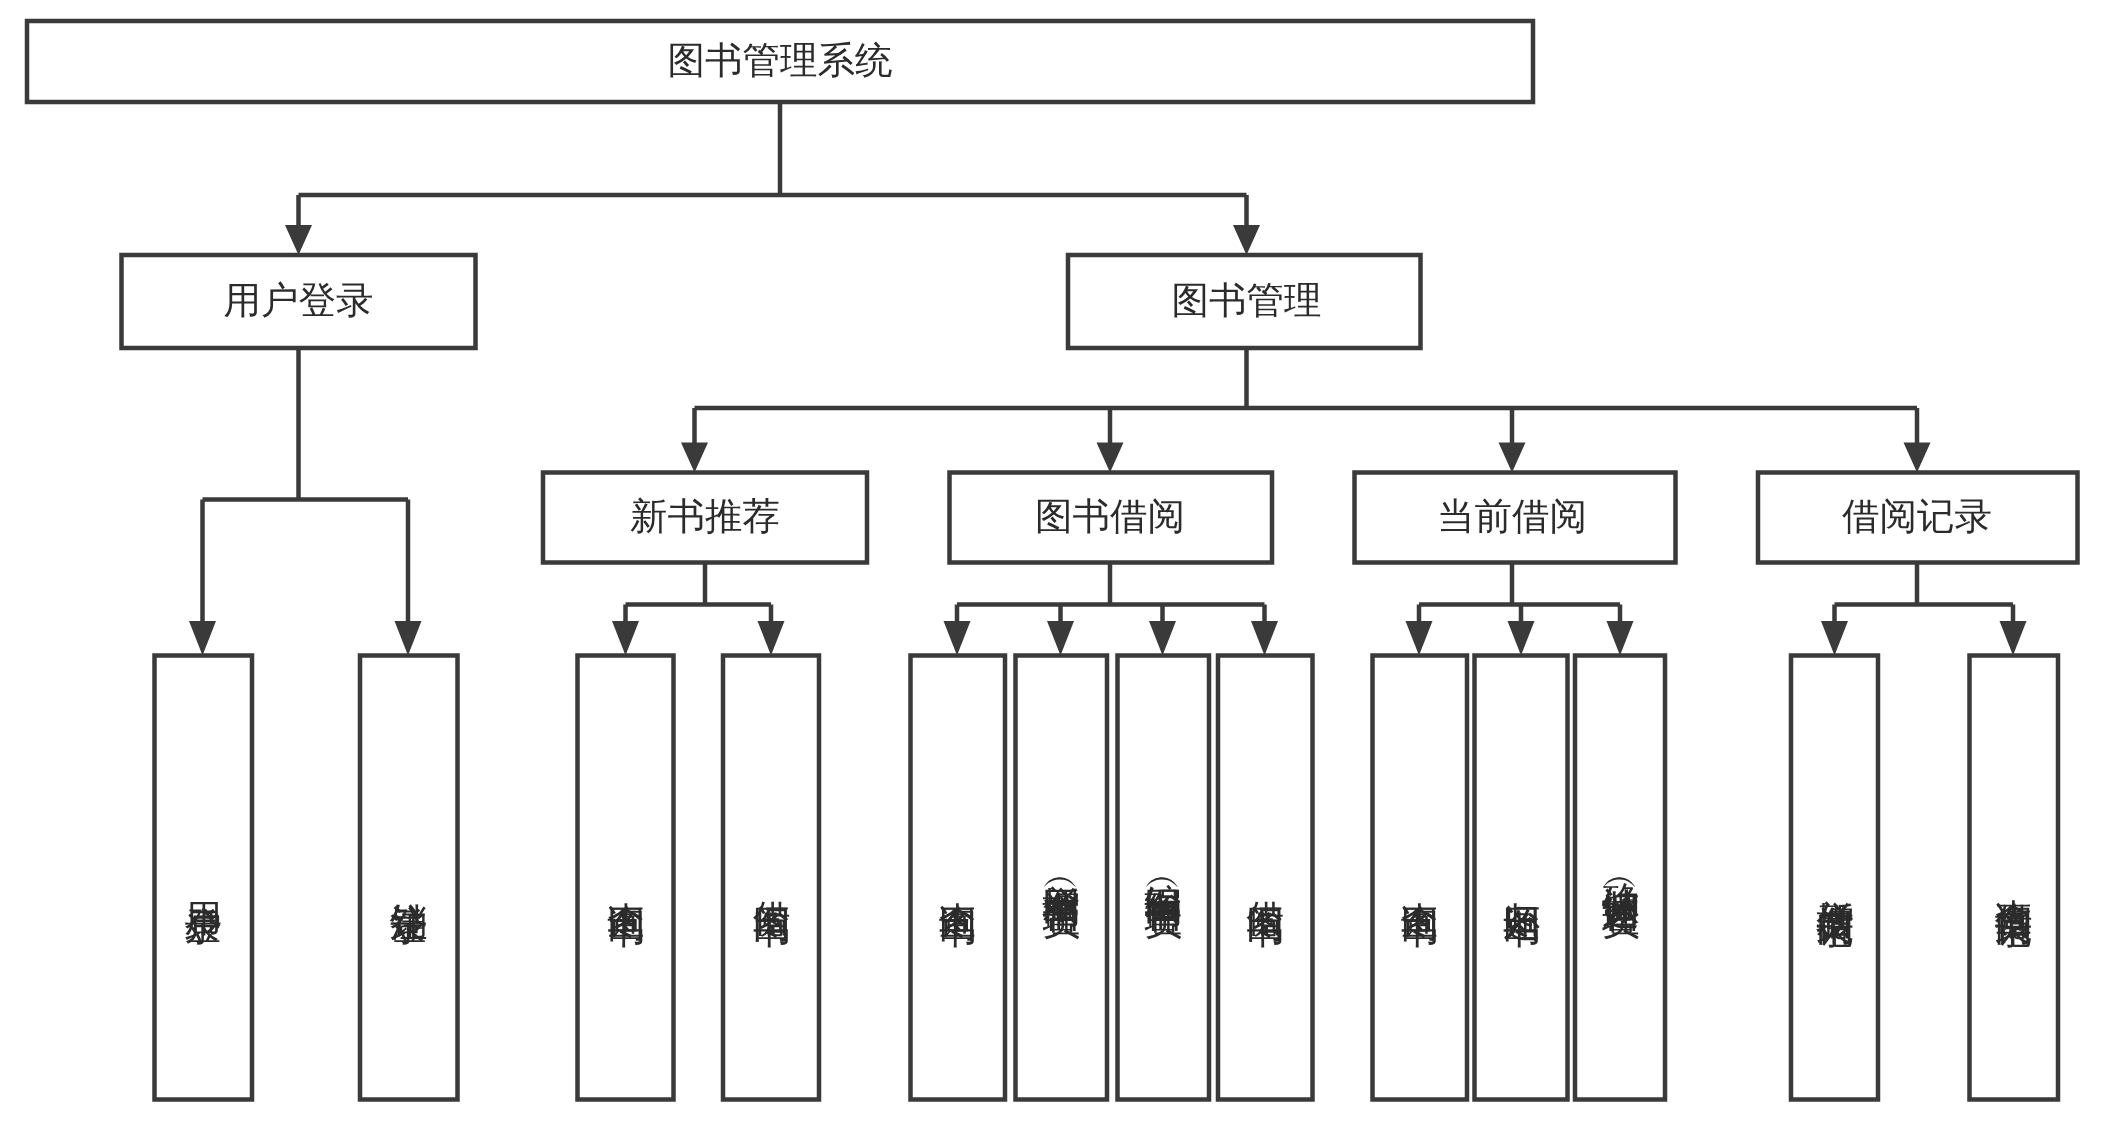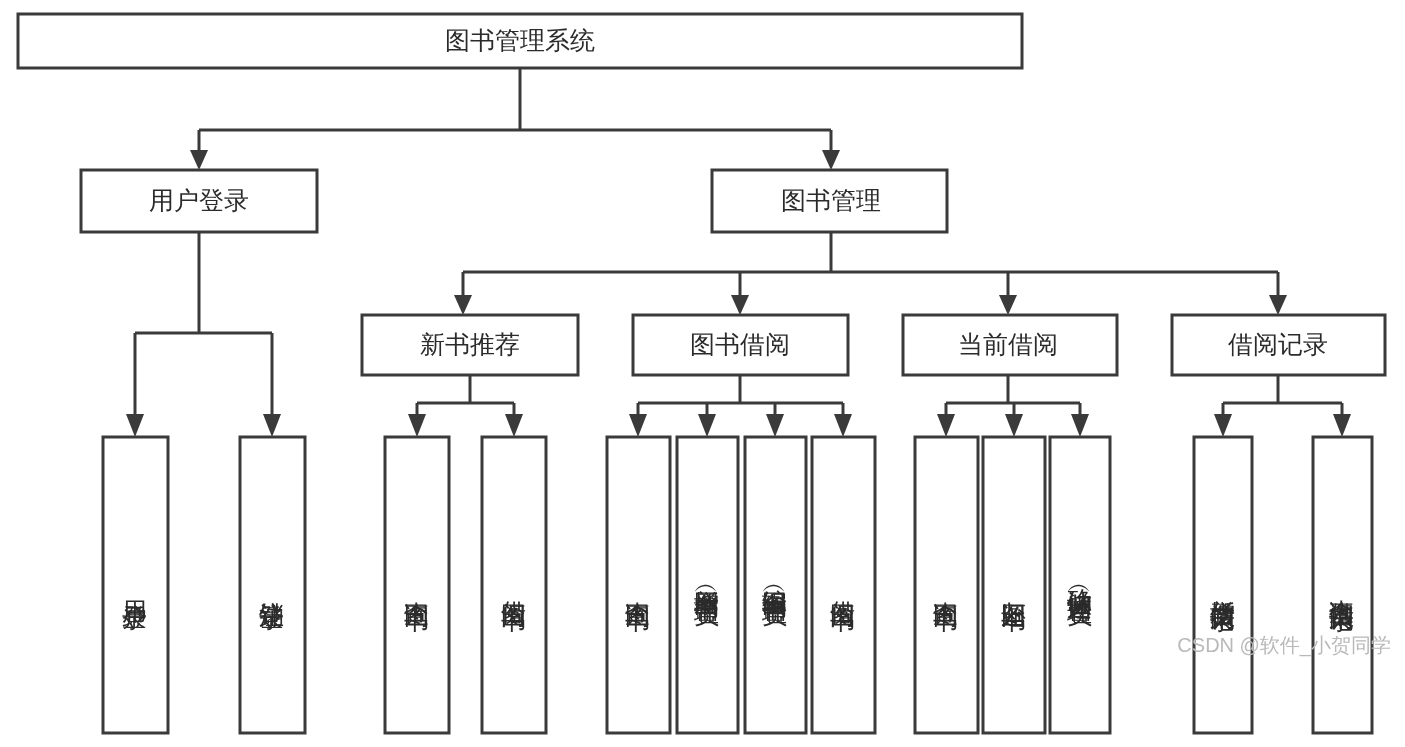--- a/index.html
+++ b/index.html
@@ -219,14 +219,13 @@
         <rect class="node-box" x="1194" y="437" width="58" height="296"></rect>
         <text class="leaf-label" x="1223" y="585">新增借阅记录</text>
       </g>
       <g>
         <rect class="node-box" x="1313" y="437" width="59" height="296"></rect>
         <text class="leaf-label" x="1342" y="585">查询借阅记录</text>
       </g>
     </g>
   </svg>
 
-  <div class="watermark">CSDN @软件_小贺同学</div>
 </div>
 
 </body></html>

